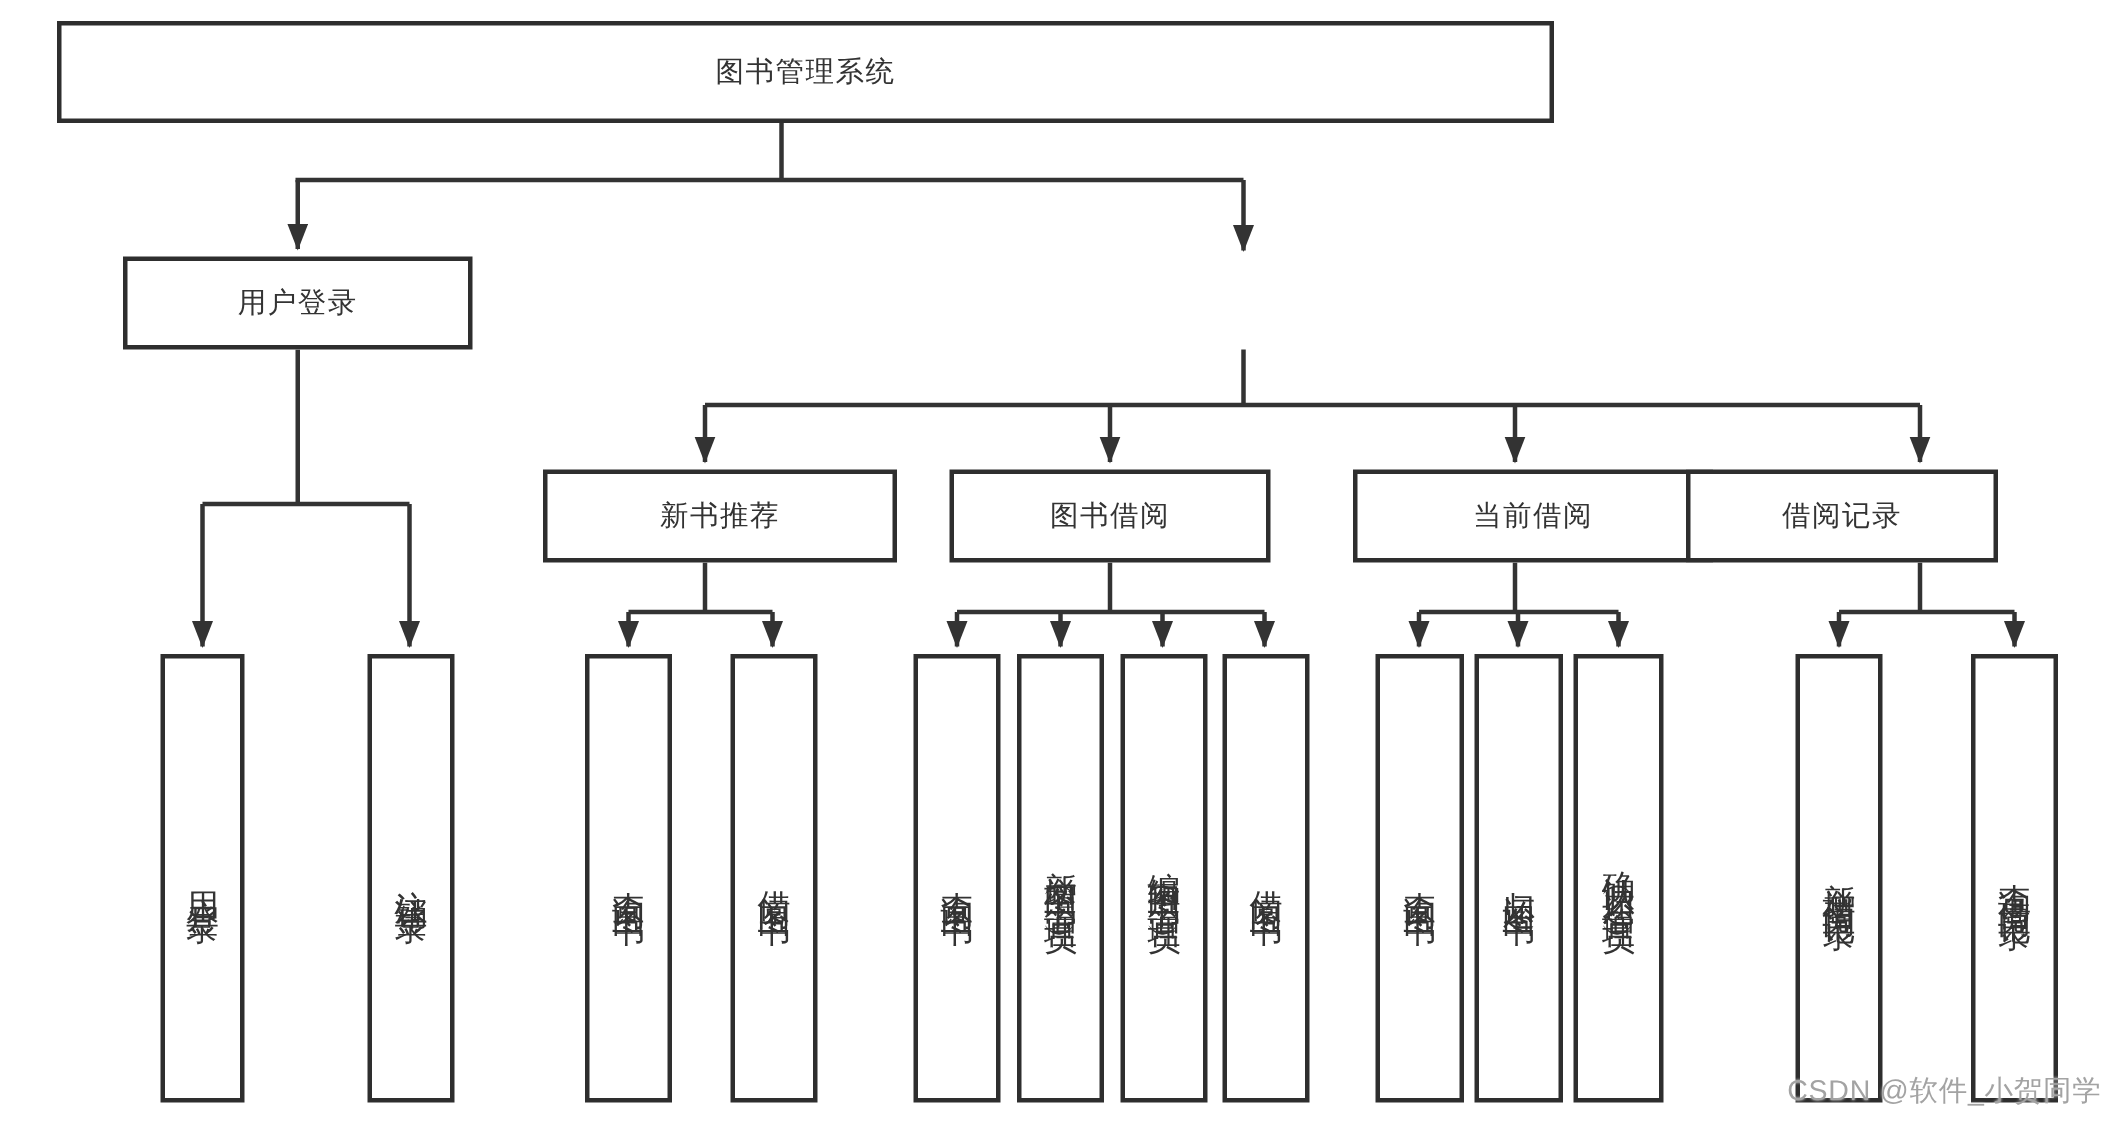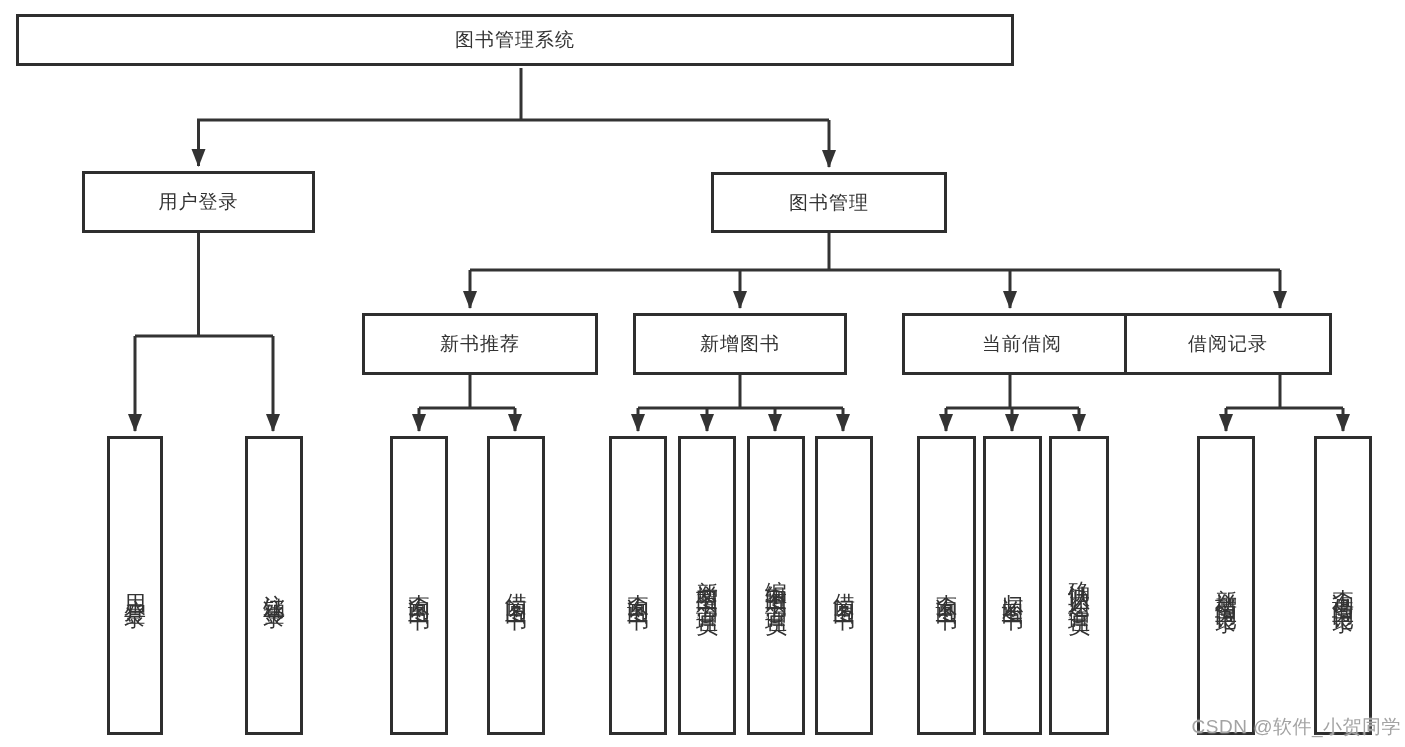--- a/index.html
+++ b/index.html
@@ -71,36 +71,33 @@
       <line x1="1012" y1="408" x2="1012" y2="431" marker-end="url(#ah)"></line>
       <line x1="1079" y1="408" x2="1079" y2="431" marker-end="url(#ah)"></line>
 
       <line x1="1280" y1="375" x2="1280" y2="408"></line>
       <line x1="1226" y1="408" x2="1343" y2="408"></line>
       <line x1="1226" y1="408" x2="1226" y2="431" marker-end="url(#ah)"></line>
       <line x1="1343" y1="408" x2="1343" y2="431" marker-end="url(#ah)"></line>
     </g>
   </svg>
 
-  <div class="box hbox" style="left:16px;top:14px;width:998px;height:52px">
+  <div class="box hbox" style="left:38px;top:14px;width:998px;height:68px">
     <span>图书管理系统</span>
   </div>
 
   <div class="box hbox" style="left:82px;top:171px;width:233px;height:62px">
     <span>用户登录</span>
   </div>
-  <div class="box hbox" style="left:711px;top:172px;width:236px;height:61px">
-    <span>图书管理</span>
-  </div>
 
   <div class="box hbox" style="left:362px;top:313px;width:236px;height:62px">
     <span>新书推荐</span>
   </div>
   <div class="box hbox" style="left:633px;top:313px;width:214px;height:62px">
-    <span>新增图书</span>
+    <span>图书借阅</span>
   </div>
   <div class="box hbox" style="left:902px;top:313px;width:240px;height:62px">
     <span>当前借阅</span>
   </div>
   <div class="box hbox" style="left:1124px;top:313px;width:208px;height:62px">
     <span>借阅记录</span>
   </div>
 
   <div class="box vbox" style="left:107px;top:436px;width:56px;height:299px">
     <span class="vtext">用户登录</span>

